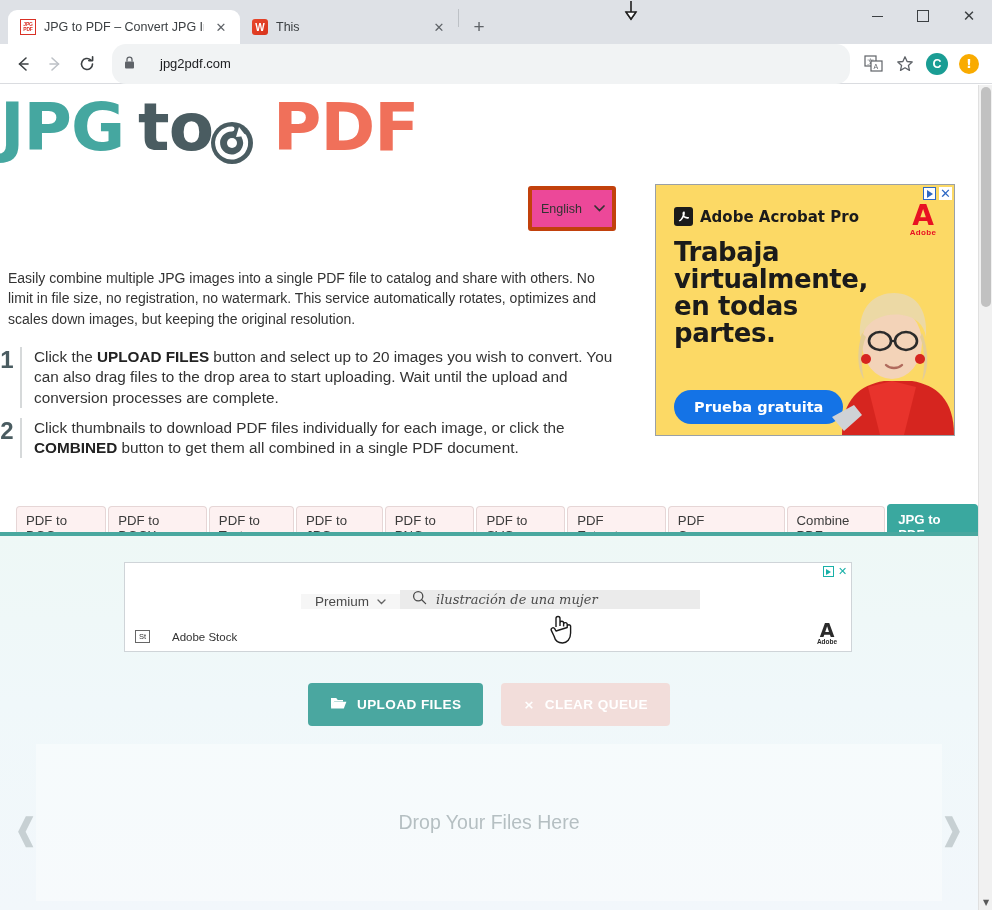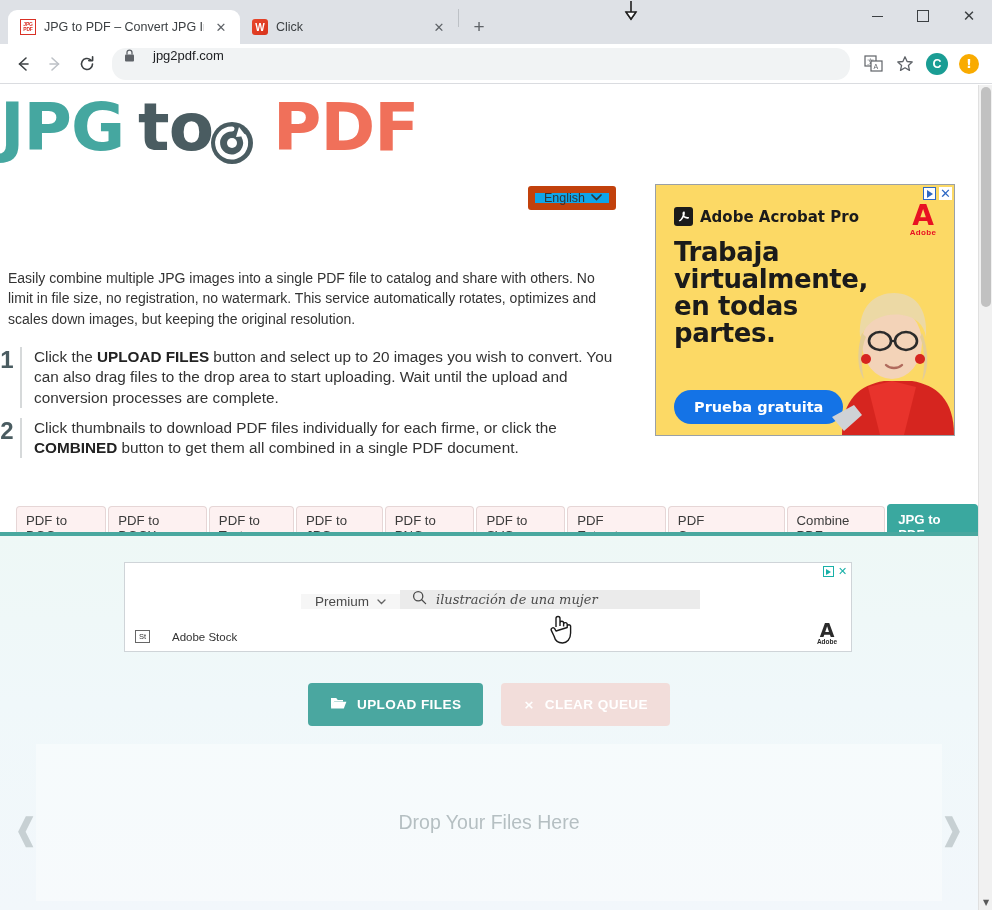--- a/index.html
+++ b/index.html
@@ -100,26 +100,27 @@
     border-bottom: 1px solid #dadce0;
   }
   .tb-icon {
     width: 30px; height: 30px;
     display: flex; align-items: center; justify-content: center;
     border-radius: 50%;
     color: #5f6368;
   }
   .omnibox {
     flex: 1;
-    height: 32px;
+    height: 40px;
     background: #f1f3f4;
     border-radius: 14px;
     display: flex;
+    align-items: center;
     padding: 0 12px;
-    gap: 18px;
+    gap: 25px;
     margin: 0 6px 0 8px;
   }
   .omni-url { font-size: 13px; color: #202124; }
   .avatar {
     width: 22px; height: 22px; border-radius: 50%;
     background: #1a9d94;
     color: #fff; font-size: 12.5px; font-weight: 600;
     display: flex; align-items: center; justify-content: center;
   }
   .warn-badge {
@@ -160,23 +161,23 @@
   .logo .to { color: #4a5c61; margin-left: 14px; font-weight: 700; }
   .logo .circ {
     width: 46px; height: 46px;
     margin: 0 6px 0 -4px;
     position: relative; top: 6px;
   }
   .logo .pdf { color: #f0705a; margin-left: 12px; }
 
   .lang-select {
     position: absolute; left: 528px; top: 101px;
-    width: 88px; height: 24px;
-    background: #0ea5e9;
-    border: 7px solid #c2410c;
+    width: 88px; height: 45px;
+    background: #ec4899;
+    border: 4px solid #c2410c;
     border-radius: 3px;
     display: flex; align-items: center;
     justify-content: space-between;
     padding: 0 7px 0 9px;
     font-size: 12.5px; color: #333;
   }
   .lang-select .chev { font-size: 9px; color:#333; }
 
   .intro {
     position: absolute; left: 8px; top: 183px; width: 615px;
@@ -425,21 +426,21 @@
         <span class="favicon fav-jpgpdf">
           <span>JPG</span>
             <span>PDF</span>
         </span>
         <span class="tab-title">JPG to PDF – Convert JPG Image</span>
         <span class="tab-close">✕</span>
       </div>
 
       <div class="tab inactive">
         <span class="favicon fav-word">W</span>
-        <span class="tab-title">Click</span>
+        <span class="tab-title">This</span>
         <span class="tab-close">✕</span>
       </div>
 
       <div class="tab-sep"></div>
       <div class="newtab-btn">+</div>
     </div>
 
     <div class="wincontrols">
       <div class="wc wc-min"></div>
       <div class="wc wc-max"></div>
@@ -534,21 +535,21 @@
 
       <p class="intro">Easily combine multiple JPG images into a single PDF file to catalog and share with others. No limit in file size, no registration, no watermark. This service automatically rotates, optimizes and scales down images, but keeping the original resolution.</p>
 
       <div class="steps">
         <div class="step">
           <div class="step-num">1</div>
           <div class="step-text"><span>Click the </span><b>UPLOAD FILES</b><span> button and select up to 20 images you wish to convert. You can also drag files to the drop area to start uploading. Wait until the upload and conversion processes are complete.</span></div>
         </div>
         <div class="step">
           <div class="step-num">2</div>
-          <div class="step-text"><span>Click thumbnails to download PDF files individually for each firme, or click the </span><b>COMBINED</b><span> button to get them all combined in a single PDF document.</span></div>
+          <div class="step-text"><span>Click thumbnails to download PDF files individually for each image, or click the </span><b>COMBINED</b><span> button to get them all combined in a single PDF document.</span></div>
         </div>
       </div>
 
       <div class="ad-acrobat">
         <div class="ad-adchoice">
           <span class="tri"></span>
           <span class="xc">✕</span>
         </div>
         <div class="ad-brandrow">
           <span class="acro-icon">

